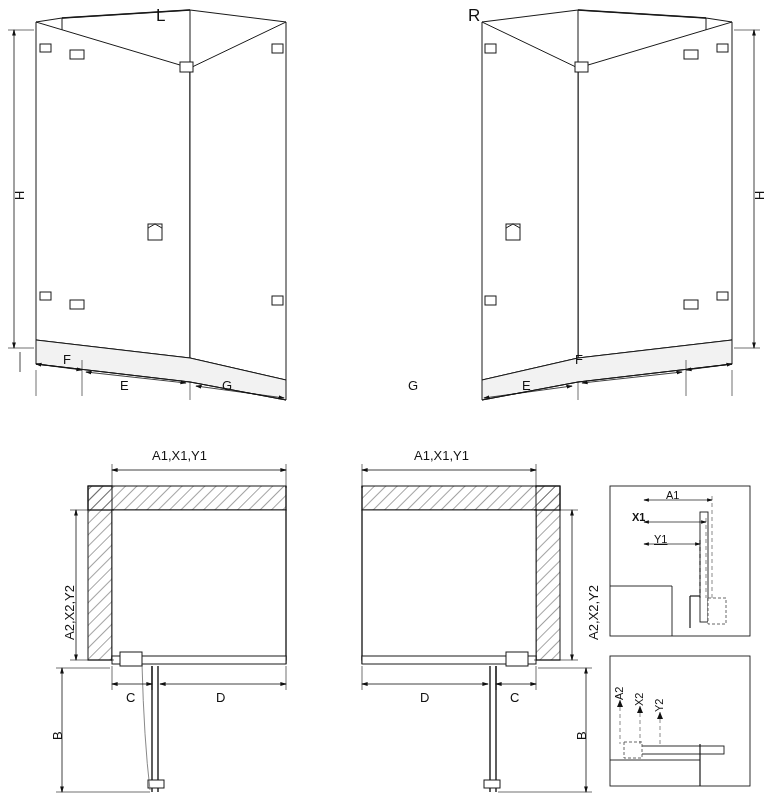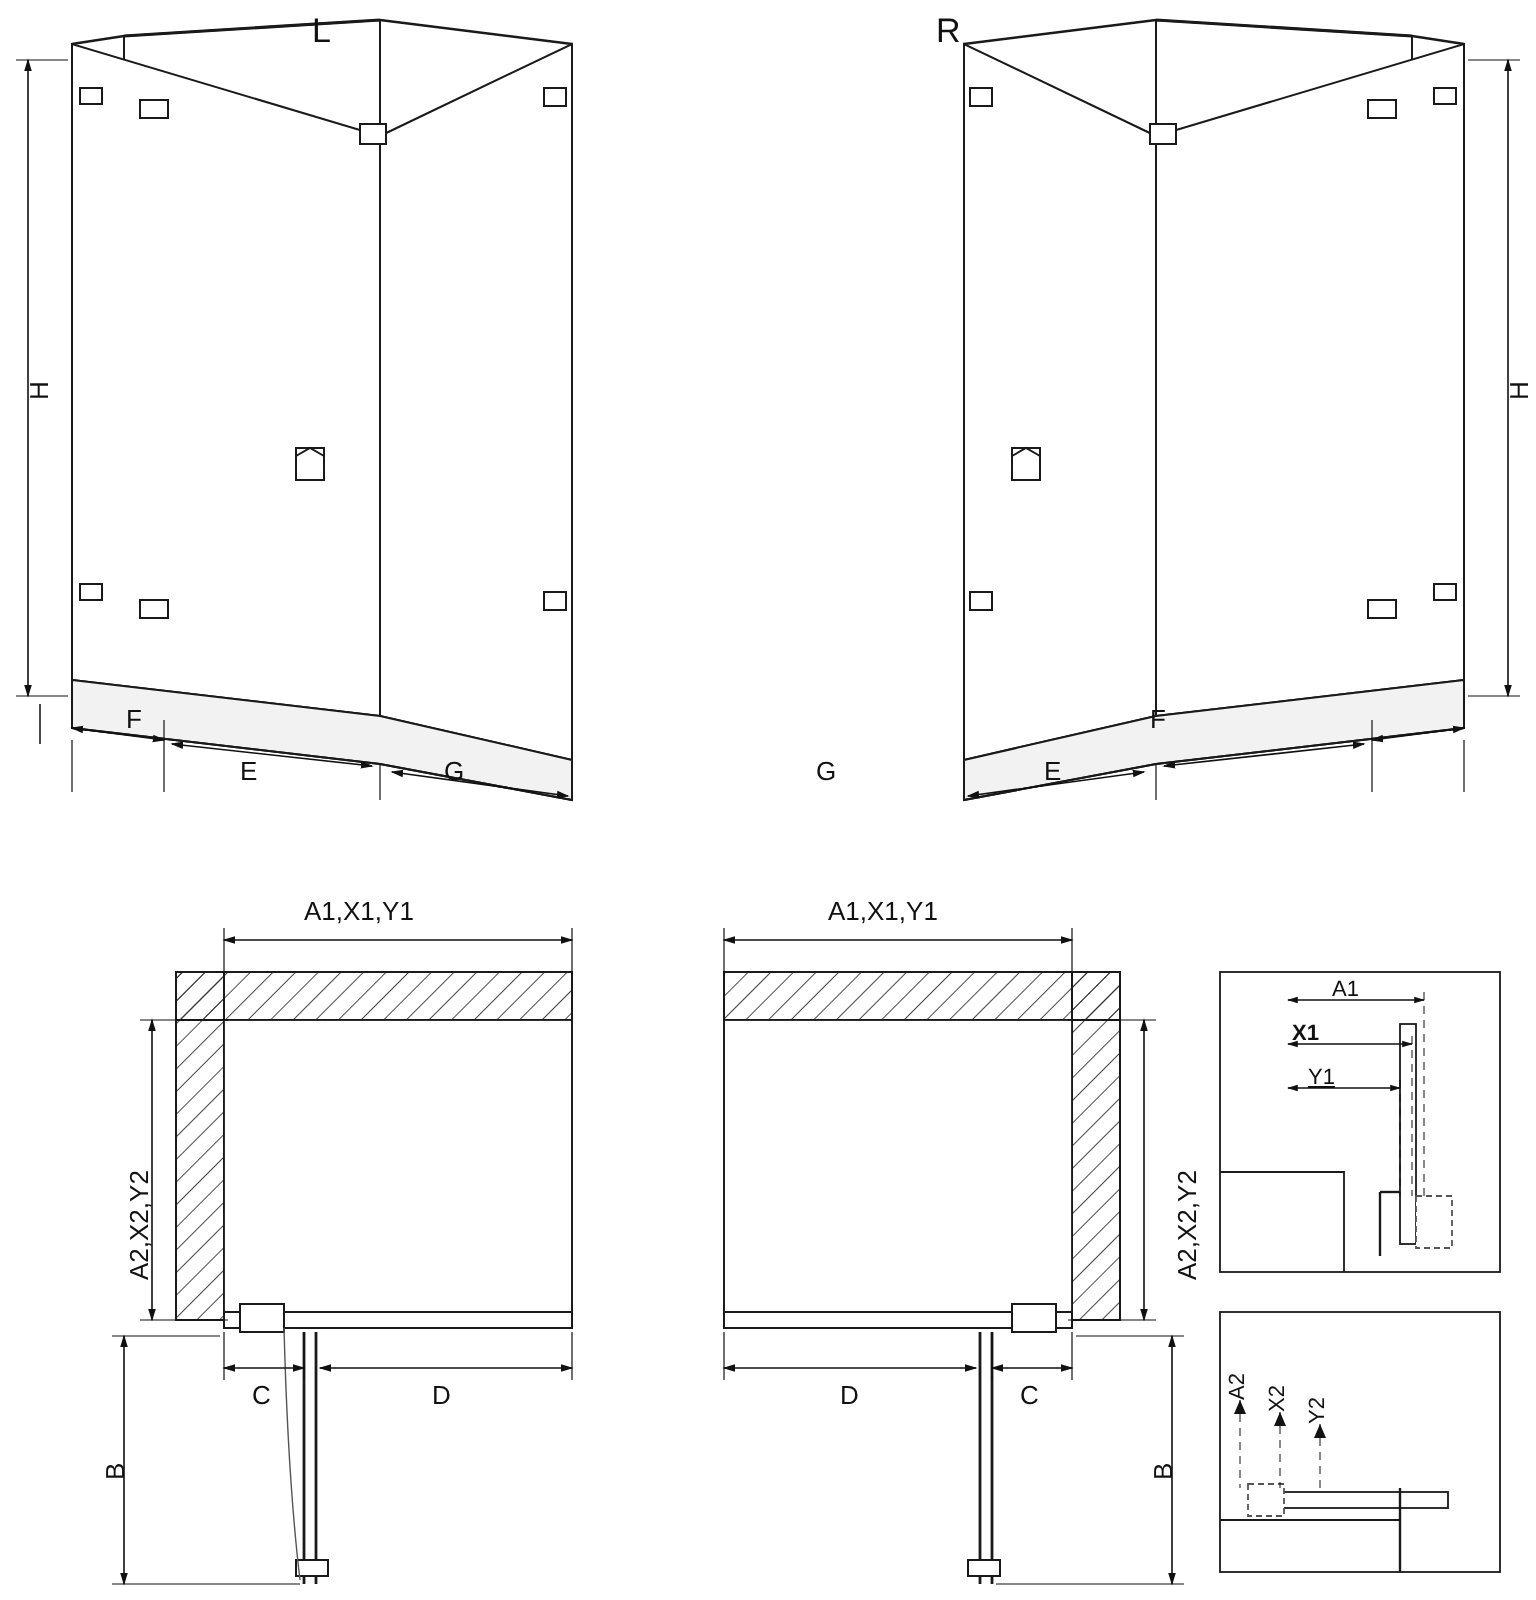--- a/index.html
+++ b/index.html
@@ -240,20 +240,20 @@
 
 <div class="lbl mid" style="left:126px;top:690px;">C</div>
 <div class="lbl mid" style="left:216px;top:690px;">D</div>
 <div class="lbl mid" style="left:420px;top:690px;">D</div>
 <div class="lbl mid" style="left:510px;top:690px;">C</div>
 
 <div class="lbl mid rot" style="left:50px;top:740px;">B</div>
 <div class="lbl mid rot" style="left:574px;top:740px;">B</div>
 
 <div class="lbl sm" style="left:654px;top:489px;margin-left:12px;">A1</div>
-<div class="lbl sm" style="left:646px;top:511px;font-weight:bold;">X1</div>
+<div class="lbl sm" style="left:632px;top:511px;font-weight:bold;">X1</div>
 <div class="lbl sm" style="left:654px;top:533px;text-decoration:underline;">Y1</div>
 
 <div class="lbl sm rot" style="left:613px;top:700px;">A2</div>
 <div class="lbl sm rot" style="left:633px;top:706px;">X2</div>
 <div class="lbl sm rot" style="left:653px;top:712px;">Y2</div>
 
 </div>
 
 </body></html>

